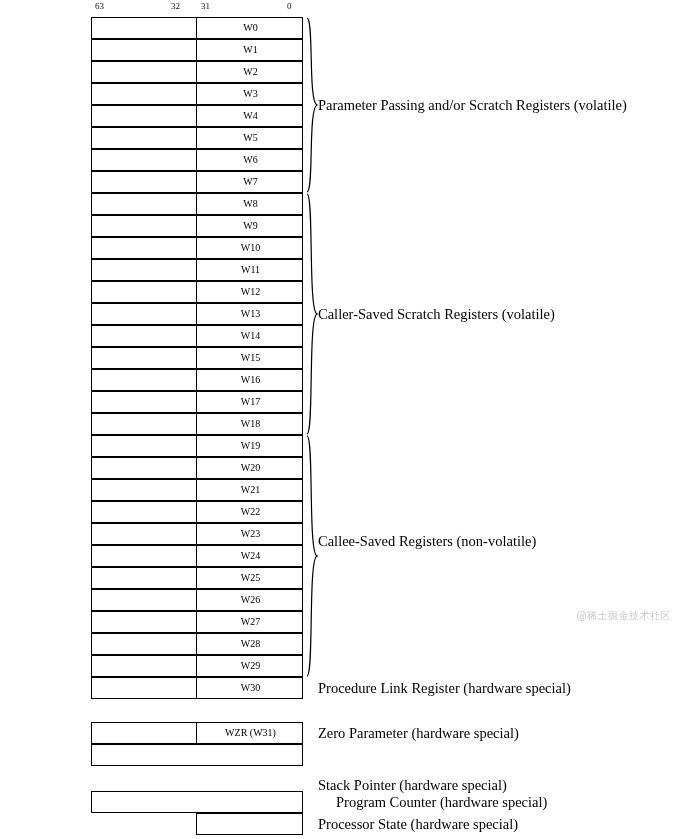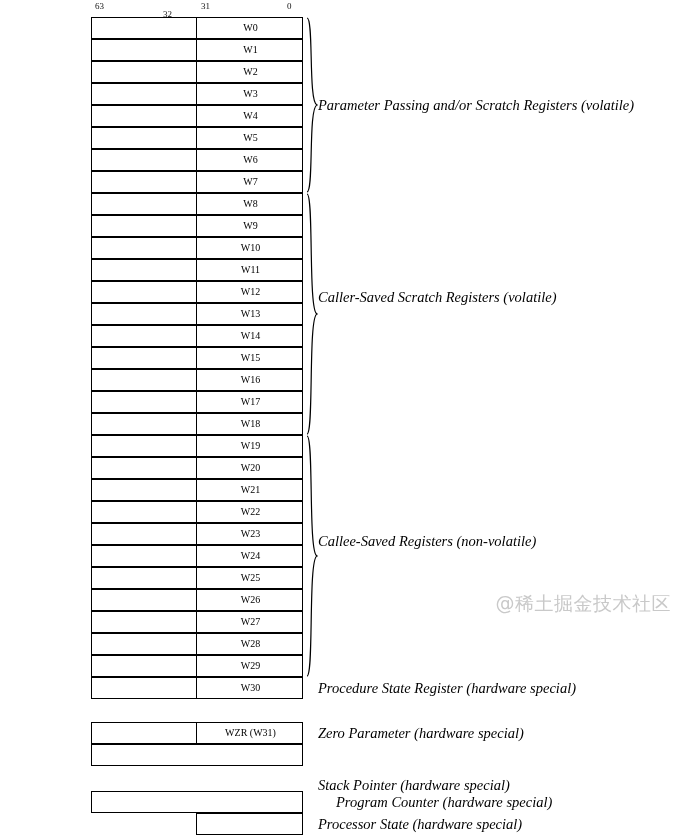--- a/index.html
+++ b/index.html
@@ -33,21 +33,21 @@
     height: 14px;
   }
   .bitnum {
     position: absolute;
     font-size: 9px;
     line-height: 11px;
     color: #111;
     white-space: nowrap;
   }
   .bitnum.b63 { left: 4px; }
-  .bitnum.b32 { left: 72px; margin-top: 8px; }
+  .bitnum.b32 { left: 80px; }
   .bitnum.b31 { left: 110px; }
   .bitnum.b0  { left: 196px; }
 
   
   .row {
     position: absolute;
     left: 0;
     height: 22px;
   }
   .box {
@@ -86,37 +86,36 @@
   }
 
   
   .annot {
     position: absolute;
     left: 318px;
     font-size: 14.5px;
     line-height: 18px;
     white-space: nowrap;
     color: #000;
-    font-style: italic;
   }
 
   
   .brace {
     position: absolute;
     left: 305px;
     width: 13px;
   }
   .brace svg { display: block; width: 13px; height: 100%; }
 
   
   .watermark {
     position: absolute;
     right: 4px;
-    bottom: 16px;
-    font-size: 19px;
+    bottom: 10px;
+    font-size: 10px;
     color: #c9c9c9;
     letter-spacing: 0.5px;
     white-space: nowrap;
     font-family: "DejaVu Sans", sans-serif;
   }
 </style>
 </head>
 <body>
 
 <div id="diagram">
@@ -308,21 +307,21 @@
           <div class="half-divider"></div>
           <div class="wlabel">W29</div>
         </div>
       </div>
       <div class="row" style="top: 677px;">
         <div class="box">
           <div class="half-divider"></div>
           <div class="wlabel">W30</div>
         </div>
       </div>
-      <div class="annot" style="top: 679px;">Procedure State Register (hardware special)</div>
+      <div class="annot" style="top: 679px;">Procedure Link Register (hardware special)</div>
       <div class="annot" style="top: 724px;">Zero Parameter (hardware special)</div>
       <div class="row" style="top: 722px;">
         <div class="box">
           <div class="half-divider"></div>
           <div class="wlabel">WZR (W31)</div>
         </div>
       </div>
       <div class="annot" style="top: 746px; margin-top: 30px;">Stack Pointer (hardware special)</div>
       <div class="row" style="top: 744px;">
         <div class="box"></div>
@@ -342,21 +341,21 @@
         <svg viewBox="0 0 13 176" preserveAspectRatio="none">
             <path d="M 2,1 C 9,1 3,85 12,88 C 3,91 9,175 2,175" fill="none" stroke="#000" stroke-width="1.2"></path>
           </svg>
       </div>
       <div class="annot" style="top: 96px;">Parameter Passing and/or Scratch Registers (volatile)</div>
       <div class="brace" style="top: 193px; height: 242px;">
         <svg viewBox="0 0 13 242" preserveAspectRatio="none">
             <path d="M 2,1 C 9,1 3,118 12,121 C 3,124 9,241 2,241" fill="none" stroke="#000" stroke-width="1.2"></path>
           </svg>
       </div>
-      <div class="annot" style="top: 288px;">Caller-Saved Scratch Registers (volatile)</div>
+      <div class="annot" style="top: 305px;">Caller-Saved Scratch Registers (volatile)</div>
       <div class="brace" style="top: 435px; height: 242px;">
         <svg viewBox="0 0 13 242" preserveAspectRatio="none">
             <path d="M 2,1 C 9,1 3,118 12,121 C 3,124 9,241 2,241" fill="none" stroke="#000" stroke-width="1.2"></path>
           </svg>
       </div>
       <div class="annot" style="top: 532px;">Callee-Saved Registers (non-volatile)</div>
     </div>
 
   <div class="watermark">@稀土掘金技术社区</div>
 </div>

